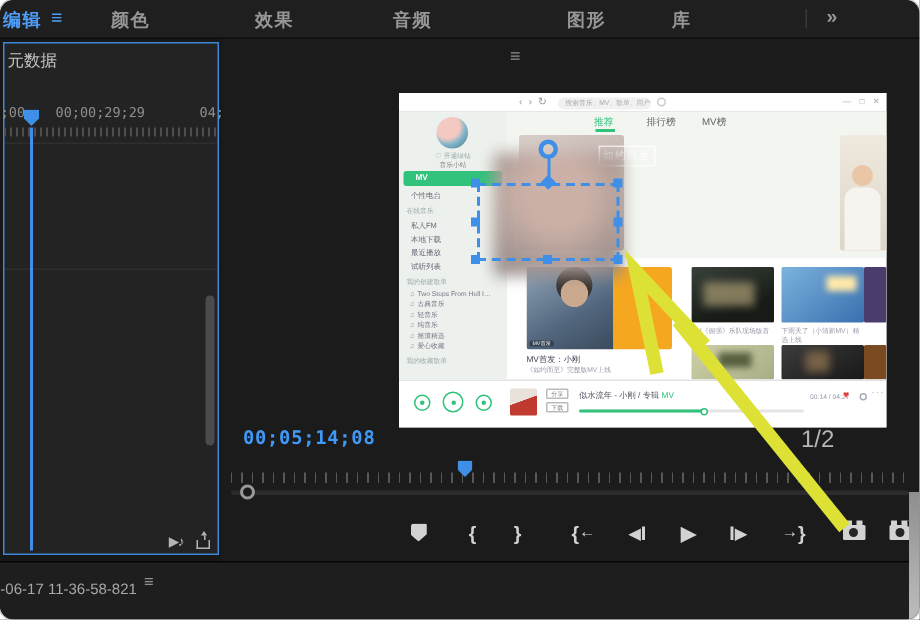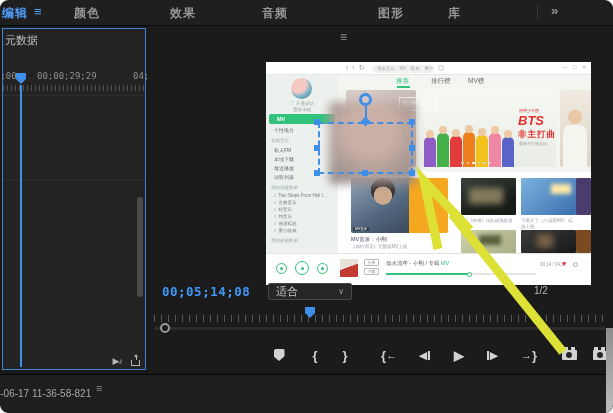--- a/index.html
+++ b/index.html
@@ -31,21 +31,21 @@
   .tray::after{content:"";position:absolute;left:3.5px;top:-3px;width:1px;height:3px;background:#b5b5b5;}
   
   .monitor{position:absolute;left:148px;top:26px;width:465px;height:348px;background:#1b1b1b;}
   .mtitle{position:absolute;left:10px;top:5px;font-size:11px;color:#b0b0b0;}
   .mmenu{position:absolute;left:192px;top:4px;font-size:12px;color:#8f8f8f;}
   .video{position:absolute;left:118px;top:36px;width:325px;height:223px;background:#ffffff;overflow:hidden;}
   .mtc{position:absolute;left:14px;top:258px;font-size:12.5px;font-weight:bold;color:#4099f7;font-family:"DejaVu Sans Mono",monospace;letter-spacing:0.5px;}
   .fitdd{position:absolute;left:120px;top:257px;width:84px;height:17px;background:#262626;border:1px solid #474747;border-radius:2px;
          color:#c8c8c8;font-size:11px;display:flex;align-items:center;justify-content:space-between;padding:0 7px;}
   .fitdd .chev{font-size:8px;color:#9a9a9a;}
-  .mres{position:absolute;left:386px;top:259px;font-size:10px;color:#b5b5b5;}
+  .mres{position:absolute;left:386px;top:259px;font-size:16px;color:#b5b5b5;}
   .mruler{position:absolute;left:6px;top:289px;width:454px;height:7px;
           background-image:repeating-linear-gradient(90deg,#575757 0,#575757 1px,transparent 1px,transparent 7px);}
   .mphead{position:absolute;left:157px;top:281px;}
   .mtrack{position:absolute;left:6px;top:301px;width:452px;height:3px;background:#2c2c2c;border-radius:2px;}
   .mknob{position:absolute;left:12px;top:297px;width:10px;height:10px;border:2px solid #999;border-radius:50%;background:#1b1b1b;}
   .tbtn{position:absolute;top:316px;width:24px;height:26px;display:flex;align-items:center;justify-content:center;color:#d2d2d2;}
   .tg{font-size:13px;font-weight:bold;color:#d2d2d2;}
   .tga{font-size:11px;color:#d2d2d2;}
   .vbar{width:2px;height:9px;background:#d2d2d2;margin:0 1px;}
   .markerico{width:11px;height:12px;background:#d2d2d2;border-radius:2px 2px 0 0;clip-path:polygon(0 0,100% 0,100% 60%,50% 100%,0 60%);}
@@ -225,41 +225,20 @@
           <div class="s-pl" style="top:153px"><span class="nt">♫</span><span>爱心收藏</span></div>
           <div class="s-sec" style="top:163px">我的收藏歌单</div>
         </div>
         <div class="s-main">
           <div class="s-bannerbg"></div>
           <span class="s-tab on" style="left:58px">推荐</span>
           <span class="s-tab" style="left:93px">排行榜</span>
           <span class="s-tab" style="left:130px">MV榜</span>
           <div class="s-tabline"></div>
           <div class="s-card left"></div>
-          <div class="s-card bts">
-            <span class="person p1"></span>
-            <span class="person p2"></span>
-            <span class="person p3"></span>
-            <span class="person p4"></span>
-            <span class="person p5"></span>
-            <span class="person p6"></span>
-            <span class="person p7"></span>
-            <span class="bts-tag">防弹少年团</span>
-            <span class="bts-title">BTS</span>
-            <span class="bts-sub">非主打曲</span>
-            <span class="bts-cap">最新主打歌合辑</span>
-            <span class="dots">
-                <i></i>
-                <i></i>
-                <i class="on"></i>
-                <i></i>
-                <i></i>
-                <i></i>
-              </span>
-          </div>
           <div class="s-card right">
             <span class="rb-head"></span>
             <span class="rb-body"></span>
           </div>
           <div class="s-feat">
             <div class="feat-photo"></div>
             <span class="feat-badge">MV首发</span>
             <div class="feat-orange"></div>
           </div>
           <span class="feat-overlay">如约而至</span>
@@ -301,24 +280,20 @@
     <div class="hd" style="left:261px;top:93px"></div>
     <div class="hd" style="left:166px;top:119px"></div>
     <div class="hd" style="left:261px;top:119px"></div>
     <div class="hd" style="left:166px;top:144px"></div>
     <div class="hd" style="left:214px;top:144px"></div>
     <div class="hd" style="left:261px;top:144px"></div>
     <div class="rot-line"></div>
     <div class="rot-circ"></div>
 
     <span class="mtc">00;05;14;08</span>
-    <div class="fitdd">
-      <span>适合</span>
-      <span class="chev">∨</span>
-    </div>
     <span class="mres">1/2</span>
     <div class="mruler"></div>
     <div class="phead mphead"></div>
     <div class="mtrack"></div>
     <div class="mknob"></div>
 
     <div class="tbtn" style="left:119px">
         <span class="markerico"></span>
       </div>
     <div class="tbtn" style="left:155px">

